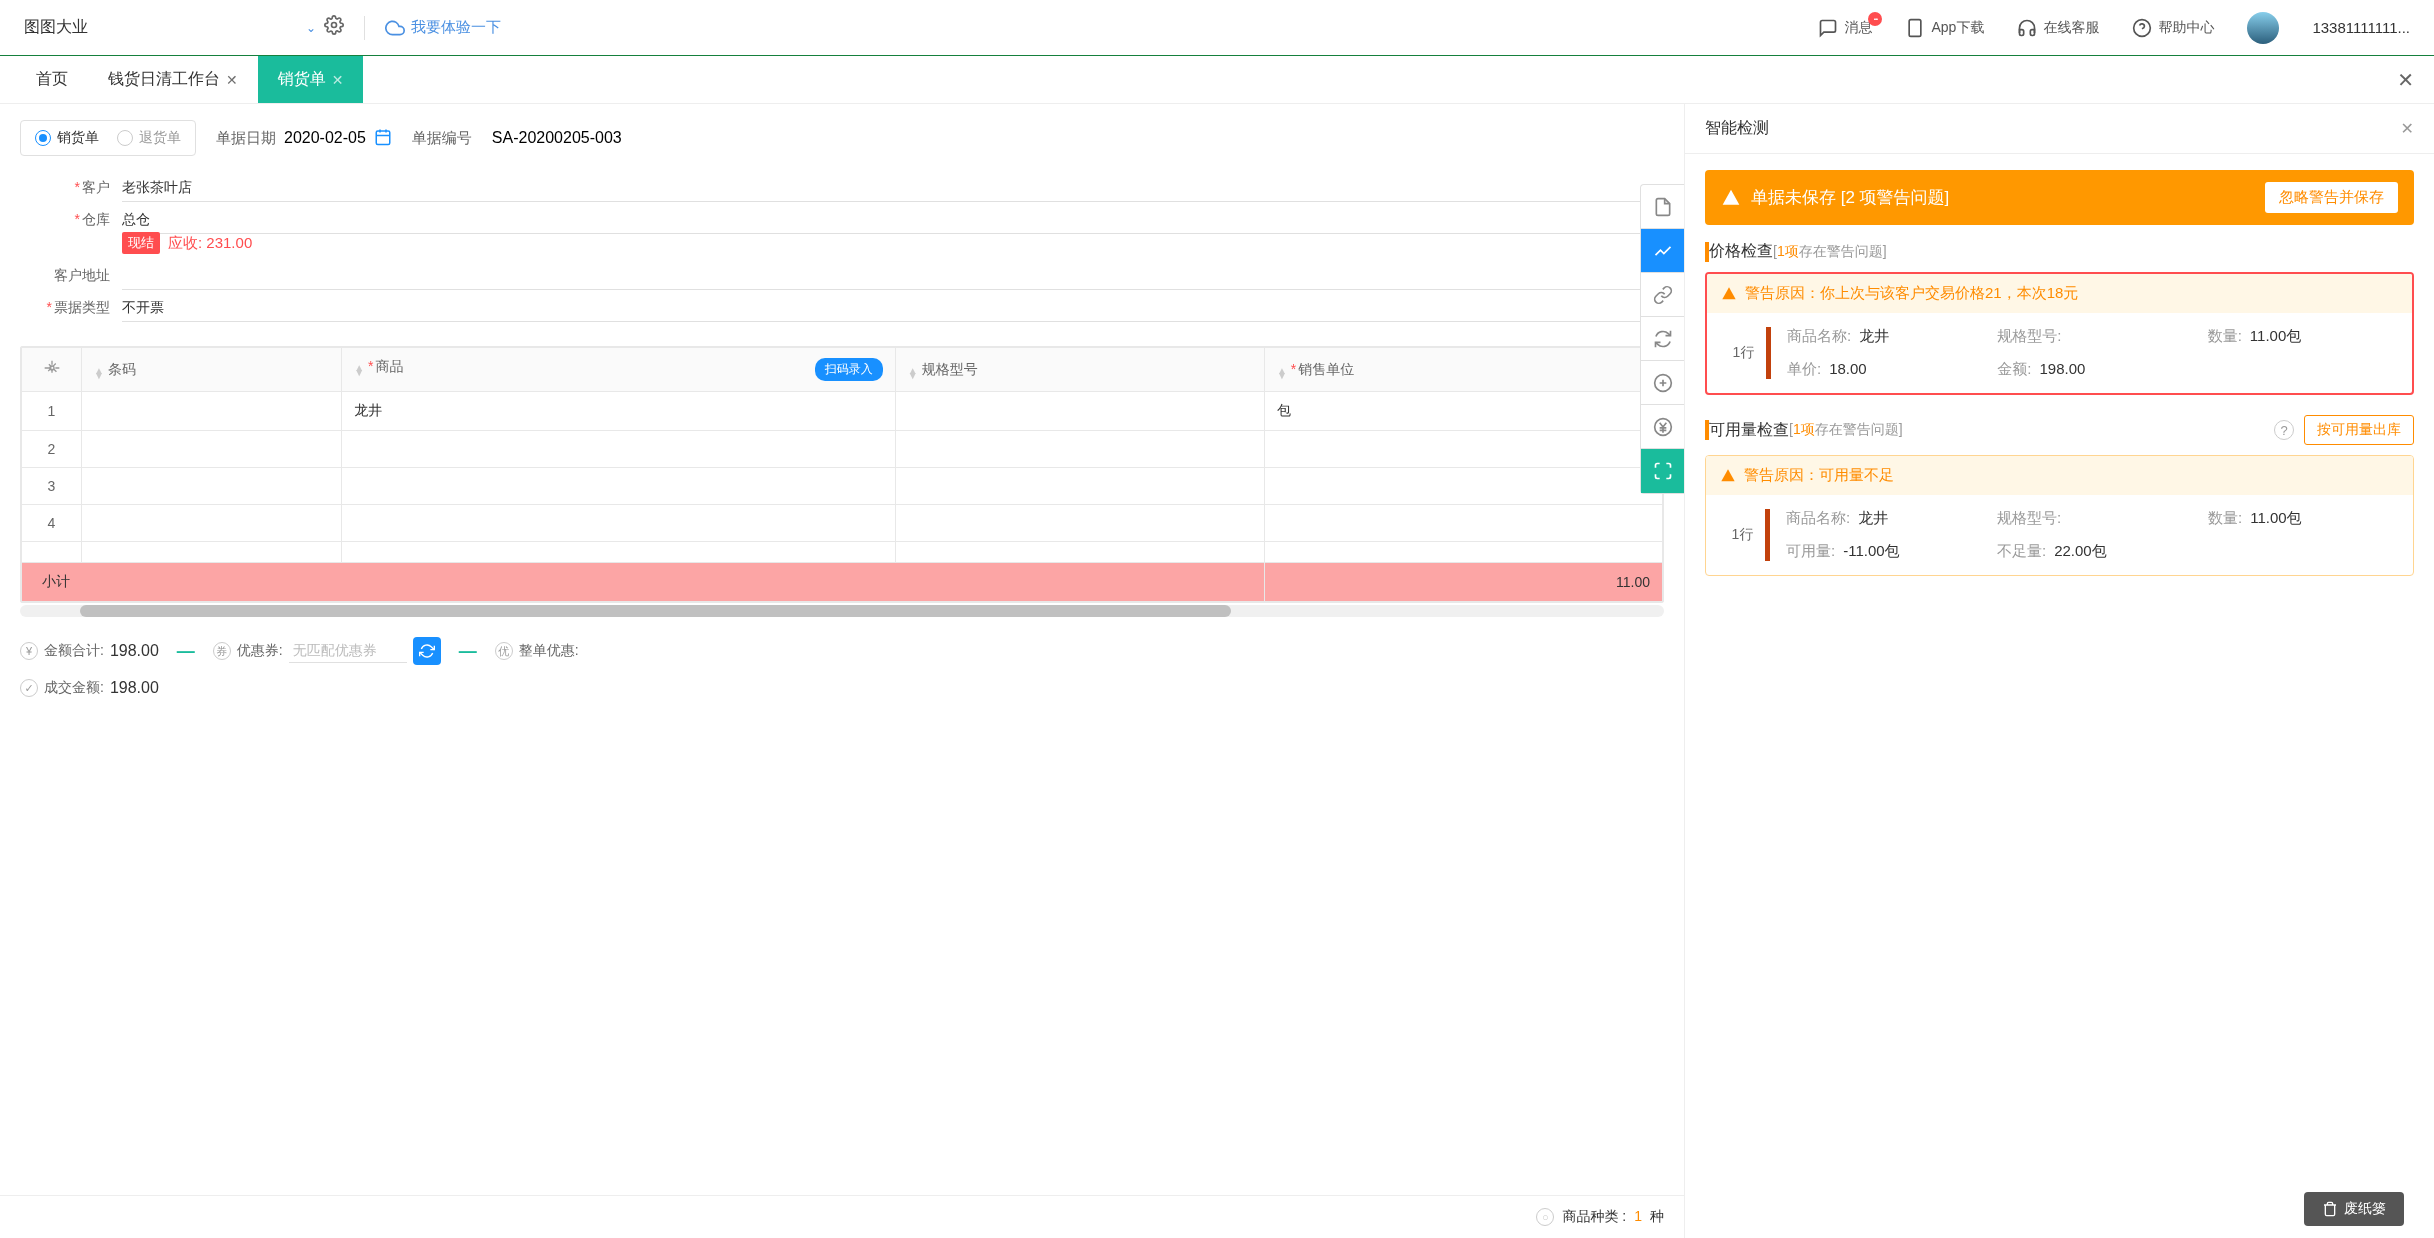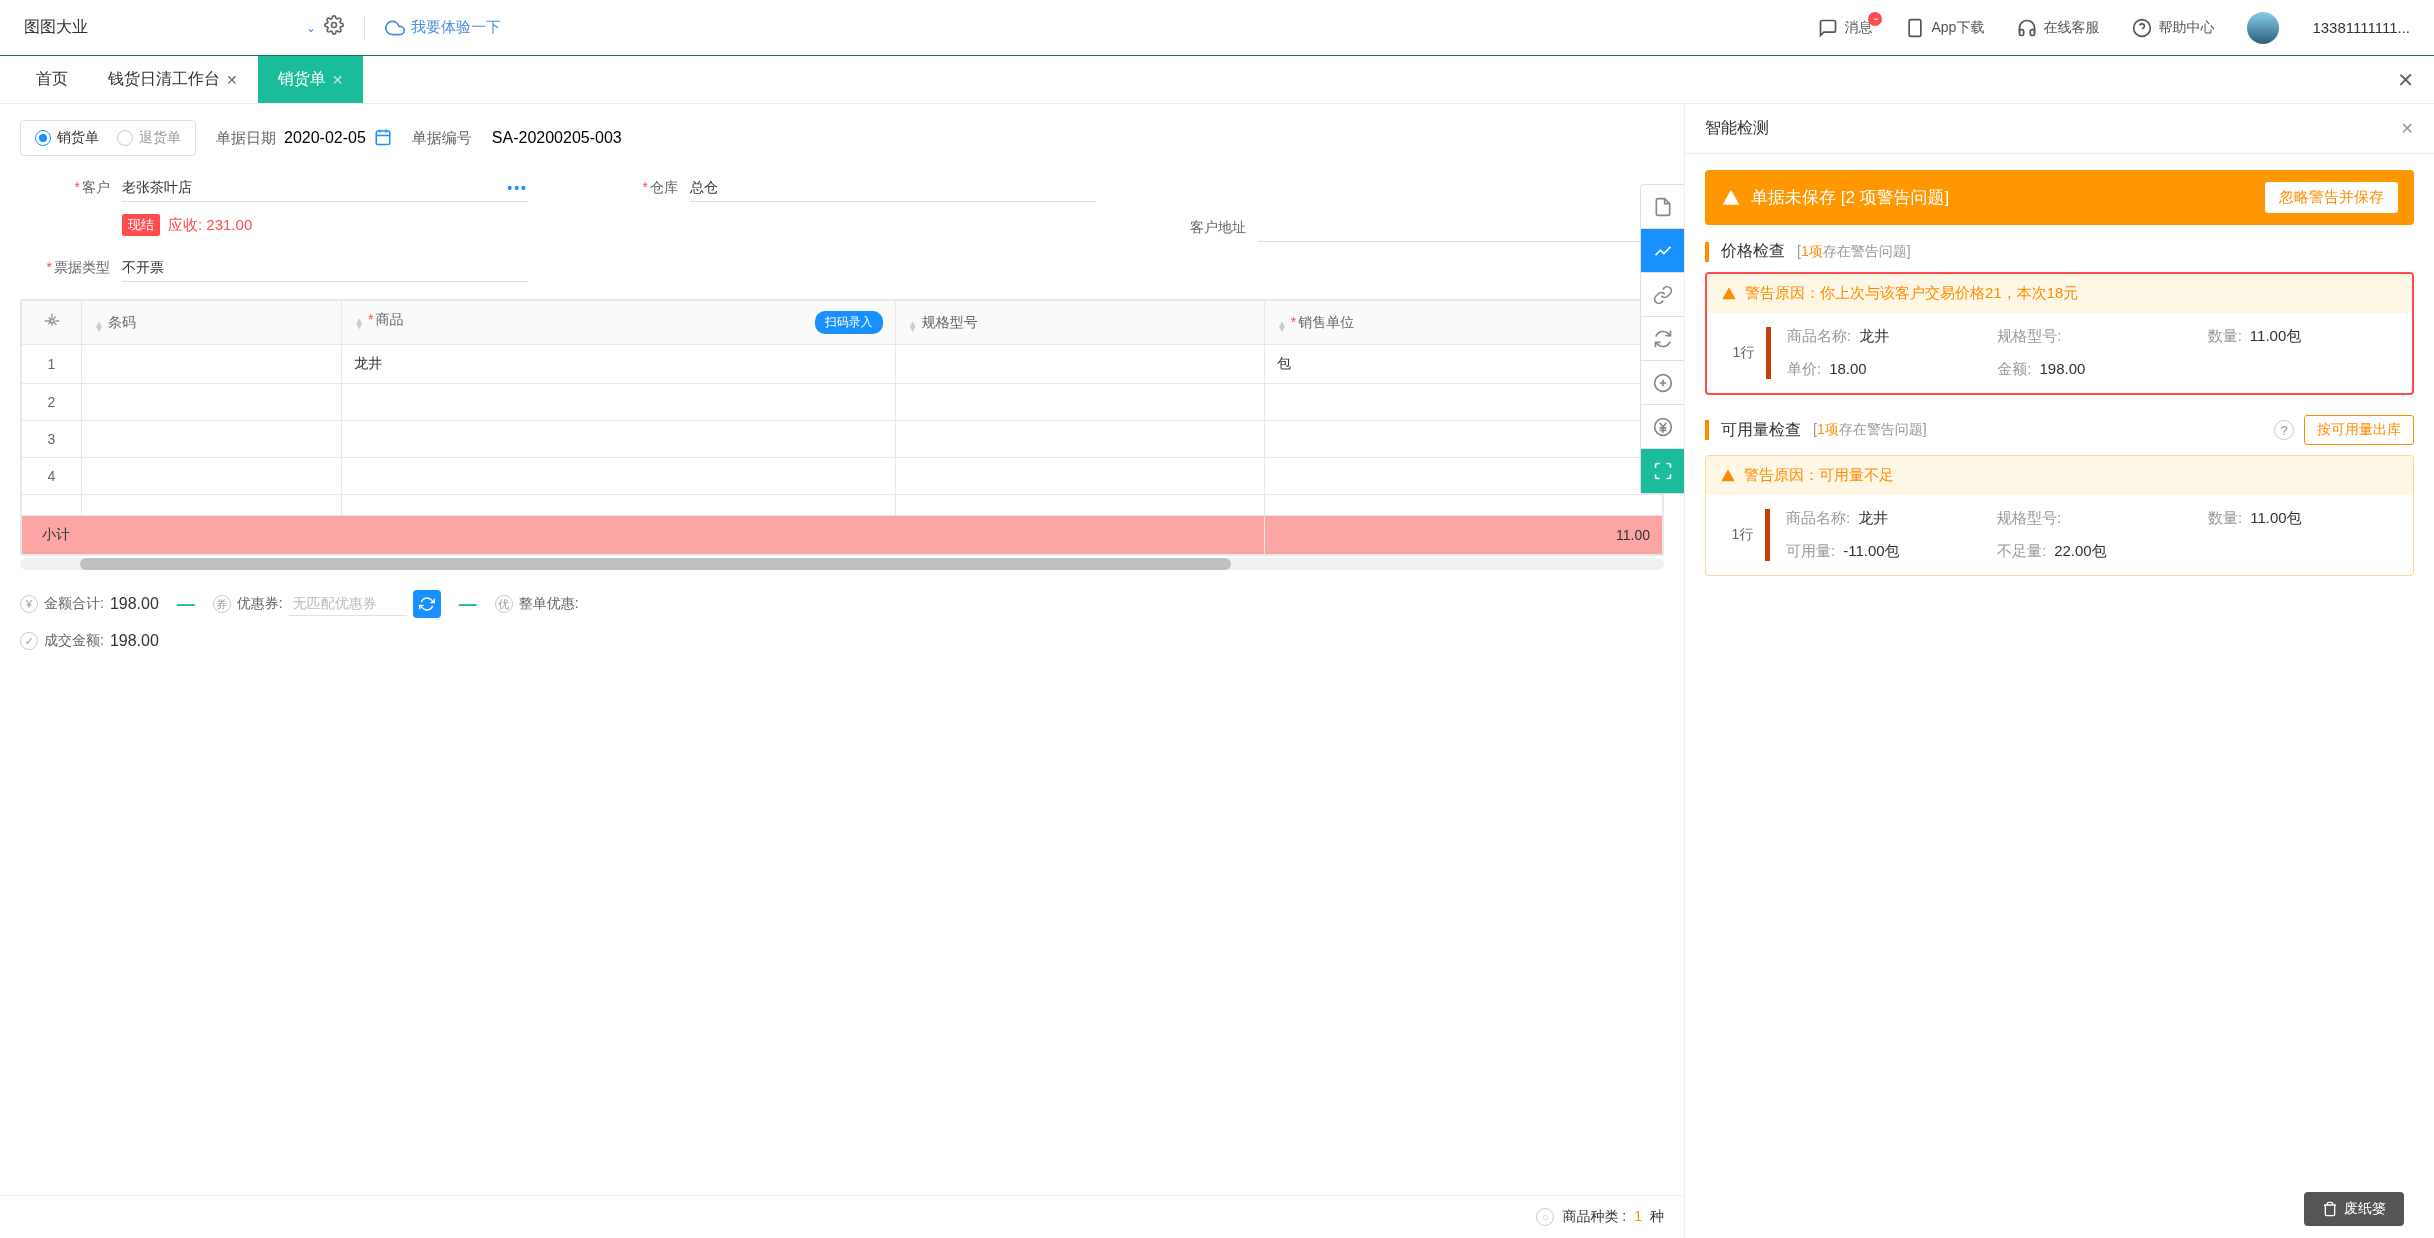--- a/index.html
+++ b/index.html
@@ -40,21 +40,21 @@
 .radio { display: flex; align-items: center; gap: 6px; }
 .radio-circle { width: 16px; height: 16px; border: 1px solid #ccc; border-radius: 50%; display: flex; align-items: center; justify-content: center; }
 .radio.checked .radio-circle { border-color: #1890ff; }
 .radio.checked .radio-circle::after { content: ""; width: 8px; height: 8px; background: #1890ff; border-radius: 50%; }
 .field-label { color: #666; font-size: 15px; }
 .field-value { font-size: 16px; color: #000000; }
 .date-field { display: flex; align-items: center; gap: 8px; }
 .cal-icon { color: #1890ff; }
 
 
-.form-grid { display: grid; grid-template-columns: 1fr 1fr 1fr; gap: 12px 60px; margin-bottom: 17px; }
+.form-grid { display: grid; grid-template-columns: 1fr; gap: 4px 60px; margin-bottom: 24px; }
 .form-row { display: flex; align-items: center; gap: 12px; }
 .form-row .lbl { width: 90px; text-align: right; color: #666; }
 .req { color: #ff4d4f; margin-right: 2px; }
 .input-like { flex: 1; border-bottom: 1px solid #e0e0e0; padding: 4px 0; display: flex; align-items: center; justify-content: space-between; min-height: 28px; }
 .more-dots { color: #1890ff; letter-spacing: 2px; font-weight: bold; }
 .settle-badge { background: #ff4d4f; color: #fff; padding: 2px 6px; font-size: 13px; border-radius: 2px; }
 .receivable { color: #ff4d4f; font-size: 15px; }
 .sub-row { margin-left: 102px; margin-top: -6px; display: flex; align-items: center; gap: 8px; grid-column: 1; }
 
 
@@ -97,21 +97,21 @@
 .panel-title { font-size: 16px; color: #333; }
 .panel-close { color: #999; cursor: pointer; font-size: 16px; }
 .panel-body { flex: 1; overflow-y: auto; padding: 16px 20px; }
 
 .alert-banner { background: #ff9800; color: #fff; border-radius: 4px; padding: 12px 16px; display: flex; align-items: center; justify-content: space-between; margin-bottom: 16px; }
 .alert-banner-left { display: flex; align-items: center; gap: 10px; font-size: 17px; }
 .alert-banner-left svg { width: 20px; height: 20px; fill: #fff; }
 .ignore-btn { background: #fff; color: #ff8c00; padding: 6px 14px; border-radius: 3px; cursor: pointer; border: none; font-size: 15px; }
 
 .check-section { margin-bottom: 20px; }
-.check-header { display: flex; align-items: center; gap: 12px; margin-bottom: 10px; }
+.check-header { display: flex; align-items: center; gap: 0; margin-bottom: 10px; }
 .check-bar { width: 4px; height: 20px; background: #ff8c00; }
 .check-title { font-size: 16px; color: #333; }
 .check-count { color: #999; font-size: 14px; }
 .check-count .num { color: #ff8c00; }
 .check-header-right { margin-left: auto; display: flex; align-items: center; gap: 10px; }
 .help-icon { width: 20px; height: 20px; border: 1px solid #ccc; border-radius: 50%; display: flex; align-items: center; justify-content: center; color: #999; font-size: 13px; }
 .outline-btn { border: 1px solid #ff8c00; color: #ff8c00; background: #fff; padding: 5px 12px; border-radius: 3px; font-size: 14px; cursor: pointer; }
 
 .warn-box { border: 2px solid #ff4d4f; border-radius: 4px; overflow: hidden; }
 .warn-box.orange { border: 1px solid #ffd591; }

